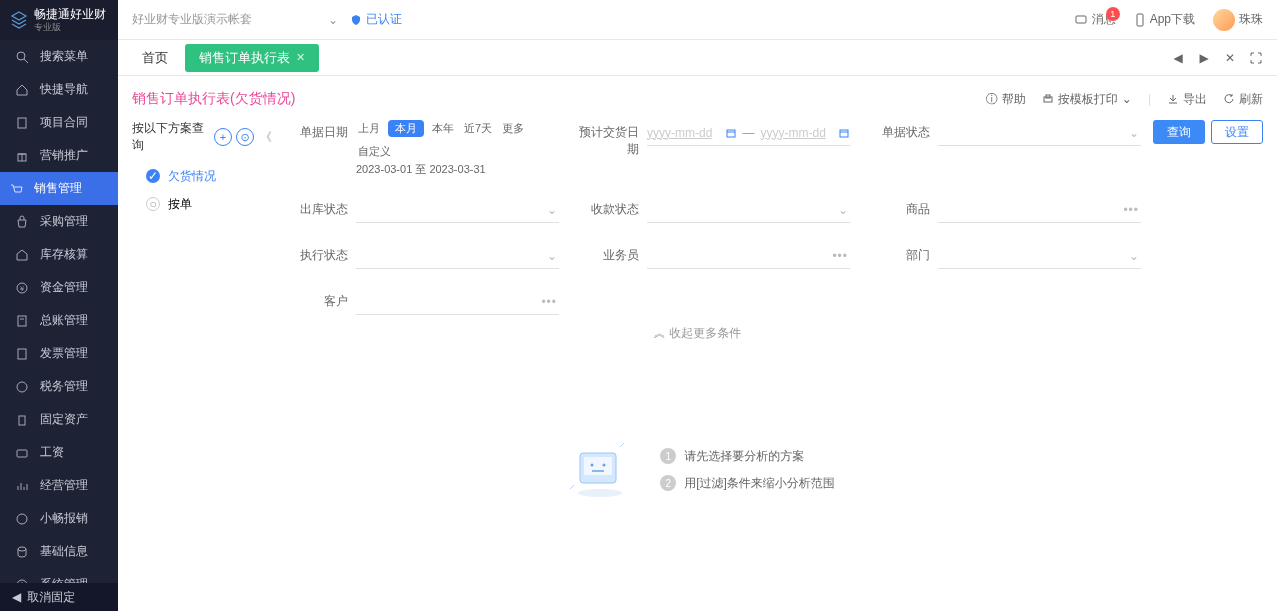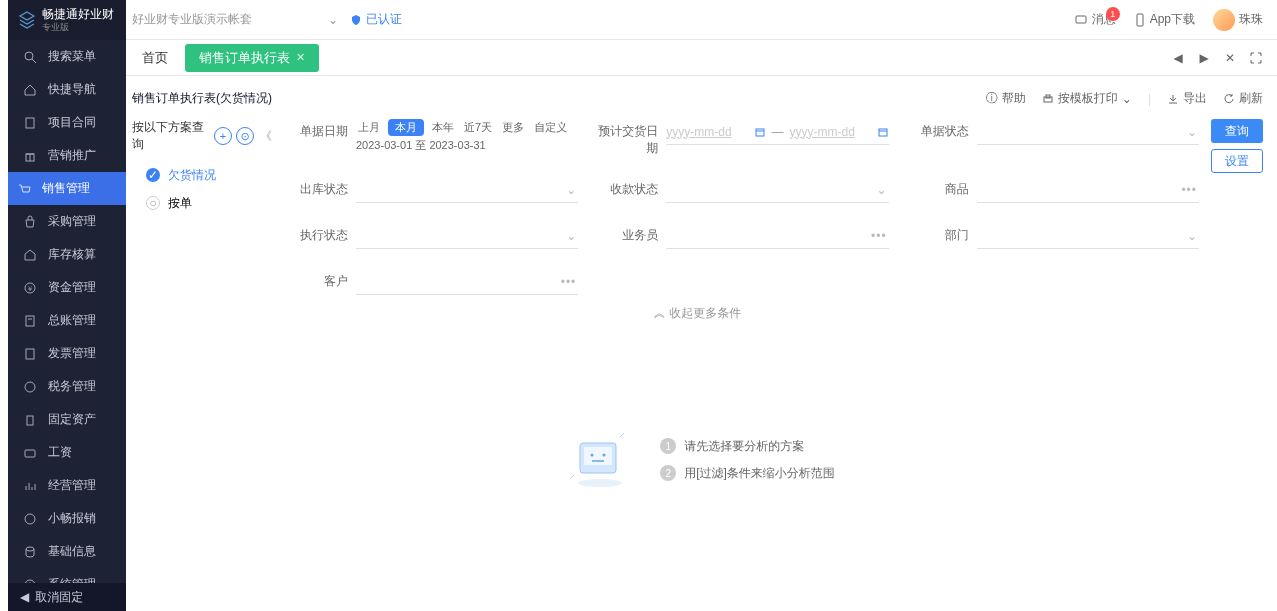--- a/index.html
+++ b/index.html
@@ -1,19 +1,19 @@
 <!DOCTYPE html>
 <html><head>
   <meta charset="utf-8">
   <style>
     * { margin: 0; padding: 0; box-sizing: border-box; font-family: "Microsoft YaHei", -apple-system, sans-serif; }
     body { width: 1277px; height: 611px; overflow: hidden; background: #fff; font-size: 12px; }
     
     
-    .sidebar { position: fixed; left: 8px; top: 0; width: 118px; height: 611px; background: #1e2235; color: #c8cbd6; display: flex; flex-direction: column; }
+    .sidebar { position: fixed; left: 0; top: 0; width: 118px; height: 611px; background: #1e2235; color: #c8cbd6; display: flex; flex-direction: column; }
     .sidebar-logo { height: 40px; display: flex; align-items: center; padding: 0 10px; gap: 6px; background: #1a1d2e; }
     .sidebar-logo-icon { width: 18px; height: 18px; display: flex; align-items: center; justify-content: center; }
     .sidebar-logo-text { font-size: 12px; color: #fff; }
     .sidebar-logo-sub { font-size: 9px; color: #888; margin-top: -2px; }
     .sidebar-nav { flex: 1; overflow-y: auto; }
     .sidebar-nav::-webkit-scrollbar { width: 6px; }
     .sidebar-nav::-webkit-scrollbar-thumb { background: #444; }
     .sidebar-item { height: 33px; display: flex; align-items: center; padding: 0 14px; gap: 10px; cursor: pointer; font-size: 12px; }
     .sidebar-item.active { background: #3b6fe8; color: #fff; padding-left: 8px; }
     .sidebar-item .icon { width: 16px; height: 16px; opacity: 0.8; display: flex; align-items: center; justify-content: center; }
@@ -36,21 +36,21 @@
     .tabs { height: 36px; display: flex; align-items: center; padding: 0 10px; border-bottom: 1px solid #e8e8e8; gap: 3px; }
     .tab { padding: 0 14px; height: 28px; display: flex; align-items: center; gap: 6px; cursor: pointer; font-size: 13px; color: #333; border-radius: 3px; }
     .tab.active { background: #2fc17f; color: #fff; }
     .tab-close { font-size: 11px; opacity: 0.8; }
     .tabs-right { margin-left: auto; display: flex; align-items: center; gap: 4px; }
     .tabs-right-btn { width: 22px; height: 22px; display: flex; align-items: center; justify-content: center; cursor: pointer; color: #666; }
     
     
     .content { flex: 1; padding: 14px; overflow-y: auto; display: flex; flex-direction: column; }
     .page-head { display: flex; align-items: center; margin-bottom: 12px; }
-    .page-title { font-size: 12px; color: #0f172a; }
+    .page-title { font-size: 14px; color: #ec4899; }
     .page-actions { margin-left: auto; display: flex; align-items: center; gap: 16px; color: #666; font-size: 12px; }
     .page-action { display: flex; align-items: center; gap: 4px; cursor: pointer; }
     .action-sep { color: #ddd; }
     
     
     .filter-panel { display: flex; gap: 16px; }
     .filter-left { width: 140px; }
     .filter-left-head { display: flex; align-items: center; gap: 6px; font-size: 12px; color: #333; margin-bottom: 8px; }
     .filter-left-actions { margin-left: auto; display: flex; gap: 4px; }
     .circle-btn { width: 18px; height: 18px; border: 1px solid #3b82f6; color: #3b82f6; border-radius: 50%; display: flex; align-items: center; justify-content: center; cursor: pointer; font-size: 11px; }
@@ -69,21 +69,21 @@
     .field-control .chevron { position: absolute; right: 2px; color: #bbb; }
     .field-control .dots { position: absolute; right: 2px; color: #bbb; letter-spacing: 1px; }
     .date-input { flex: 1; color: #ccc; text-decoration: underline; }
     .date-icon { color: #3b82f6; }
     .date-sep { margin: 0 6px; color: #999; }
     .date-tabs { display: flex; gap: 6px; font-size: 11px; color: #666; flex-wrap: wrap; }
     .date-tab { cursor: pointer; padding: 1px 2px; }
     .date-tab.active { background: #3b82f6; color: #fff; border-radius: 4px; padding: 1px 7px; }
     .date-range { font-size: 11px; color: #666; margin-top: 2px; }
     
-    .filter-buttons { display: flex; flex-direction: column; gap: 6px; }
+    .filter-buttons { display: flex; flex-direction: row; gap: 6px; justify-content: flex-end; }
     .btn { width: 52px; height: 24px; border-radius: 3px; display: flex; align-items: center; justify-content: center; font-size: 12px; cursor: pointer; }
     .btn-primary { background: #3b8af6; color: #fff; }
     .btn-default { border: 1px solid #3b82f6; color: #3b82f6; background: #fff; }
     
     .collapse-row { text-align: center; margin-top: 10px; font-size: 12px; color: #999; cursor: pointer; }
     
     
     .empty { flex: 1; display: flex; align-items: center; justify-content: center; gap: 20px; }
     .empty-img { width: 80px; height: 70px; position: relative; }
     .empty-steps { display: flex; flex-direction: column; gap: 10px; }

